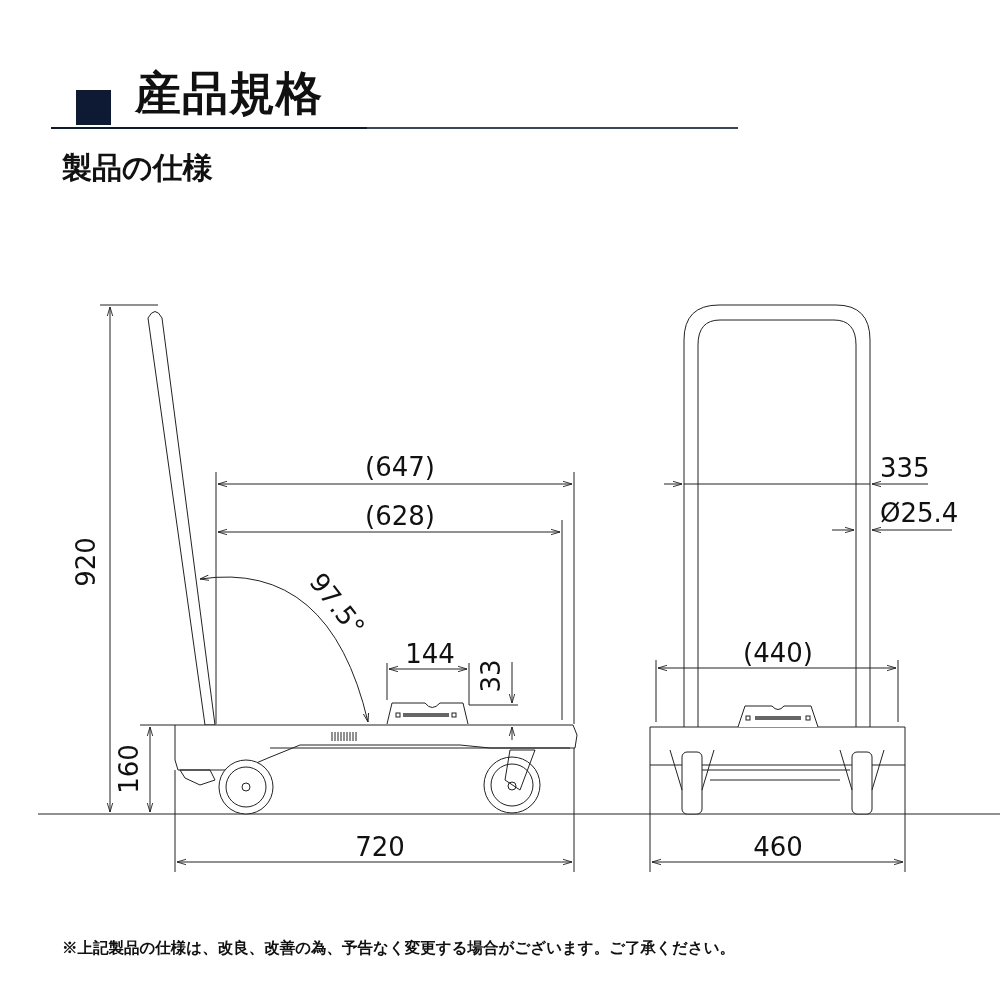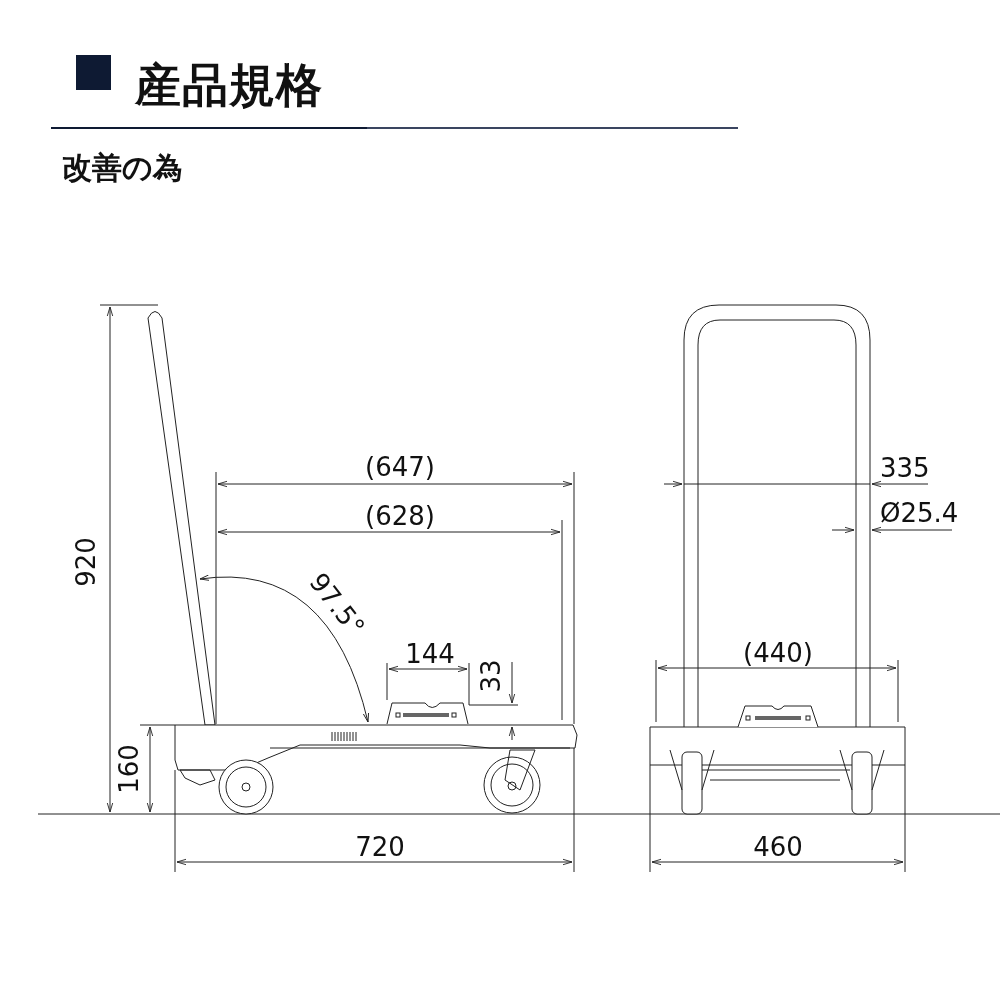--- a/index.html
+++ b/index.html
@@ -1,34 +1,34 @@
 <!DOCTYPE html>
 <html><head>
 <meta charset="utf-8">
 <style>
   html,body{margin:0;padding:0;background:#fff;}
   body{width:1000px;height:1000px;position:relative;overflow:hidden;font-family:"DejaVu Sans",sans-serif;color:#111;}
-  .title-wrap{position:absolute;left:62px;top:55px;display:flex;align-items:flex-start;padding-left:14px;}
+  .title-wrap{position:absolute;left:62px;top:63px;display:flex;align-items:flex-end;padding-left:14px;}
   .title-square{width:35px;height:35px;background:#0e1a33;margin-right:24px;}
   .title-text{font-size:46px;font-weight:bold;letter-spacing:1px;font-family:"DejaVu Sans",sans-serif;}
   .rule{position:absolute;left:51px;top:127px;width:687px;height:2px;background:linear-gradient(90deg,#0e1a33 0,#0e1a33 46%,#3a4560 46%,#3a4560 100%);}
   .subtitle{position:absolute;left:62px;top:148px;font-size:30px;font-weight:bold;font-family:"DejaVu Serif",serif;}
   svg{position:absolute;left:0;top:0;}
   .dim{font-family:"DejaVu Sans",sans-serif;font-size:26px;fill:#111;}
   .notes{position:absolute;left:62px;top:934px;font-family:"DejaVu Serif",serif;font-size:15.5px;font-weight:bold;line-height:27px;}
 </style>
 </head>
 <body>
 
 <div class="title-wrap">
   <div class="title-square"></div>
   <div class="title-text">産品規格</div>
 </div>
 <div class="rule"></div>
-<div class="subtitle">改善の為</div>
+<div class="subtitle">製品の仕様</div>
 
 <svg width="1000" height="1000" viewBox="0 0 1000 1000">
   <defs>
     <marker id="arr" viewBox="0 0 10 10" refX="10" refY="5" markerWidth="9" markerHeight="9" orient="auto-start-reverse">
       <path d="M0,2 L10,5 L0,8" fill="none" stroke="#222" stroke-width="1"></path>
     </marker>
   </defs>
 
   <line x1="38" y1="814" x2="1000" y2="814" stroke="#222" stroke-width="1"></line>
 
@@ -137,13 +137,14 @@
     <line x1="905" y1="765" x2="905" y2="872"></line>
     <line x1="652" y1="862" x2="903" y2="862" marker-start="url(#arr)" marker-end="url(#arr)"></line>
   </g>
   <text class="dim" x="880" y="477">335</text>
   <text class="dim" x="880" y="522">Ø25.4</text>
   <text class="dim" x="778" y="662" text-anchor="middle">(440)</text>
   <text class="dim" x="778" y="856" text-anchor="middle">460</text>
 </svg>
 
 <div class="notes">
+  <div>※上記製品の仕様は、改良、改善の為、予告なく変更する場合がございます。ご了承ください。</div>
 </div>
 
 </body></html>

